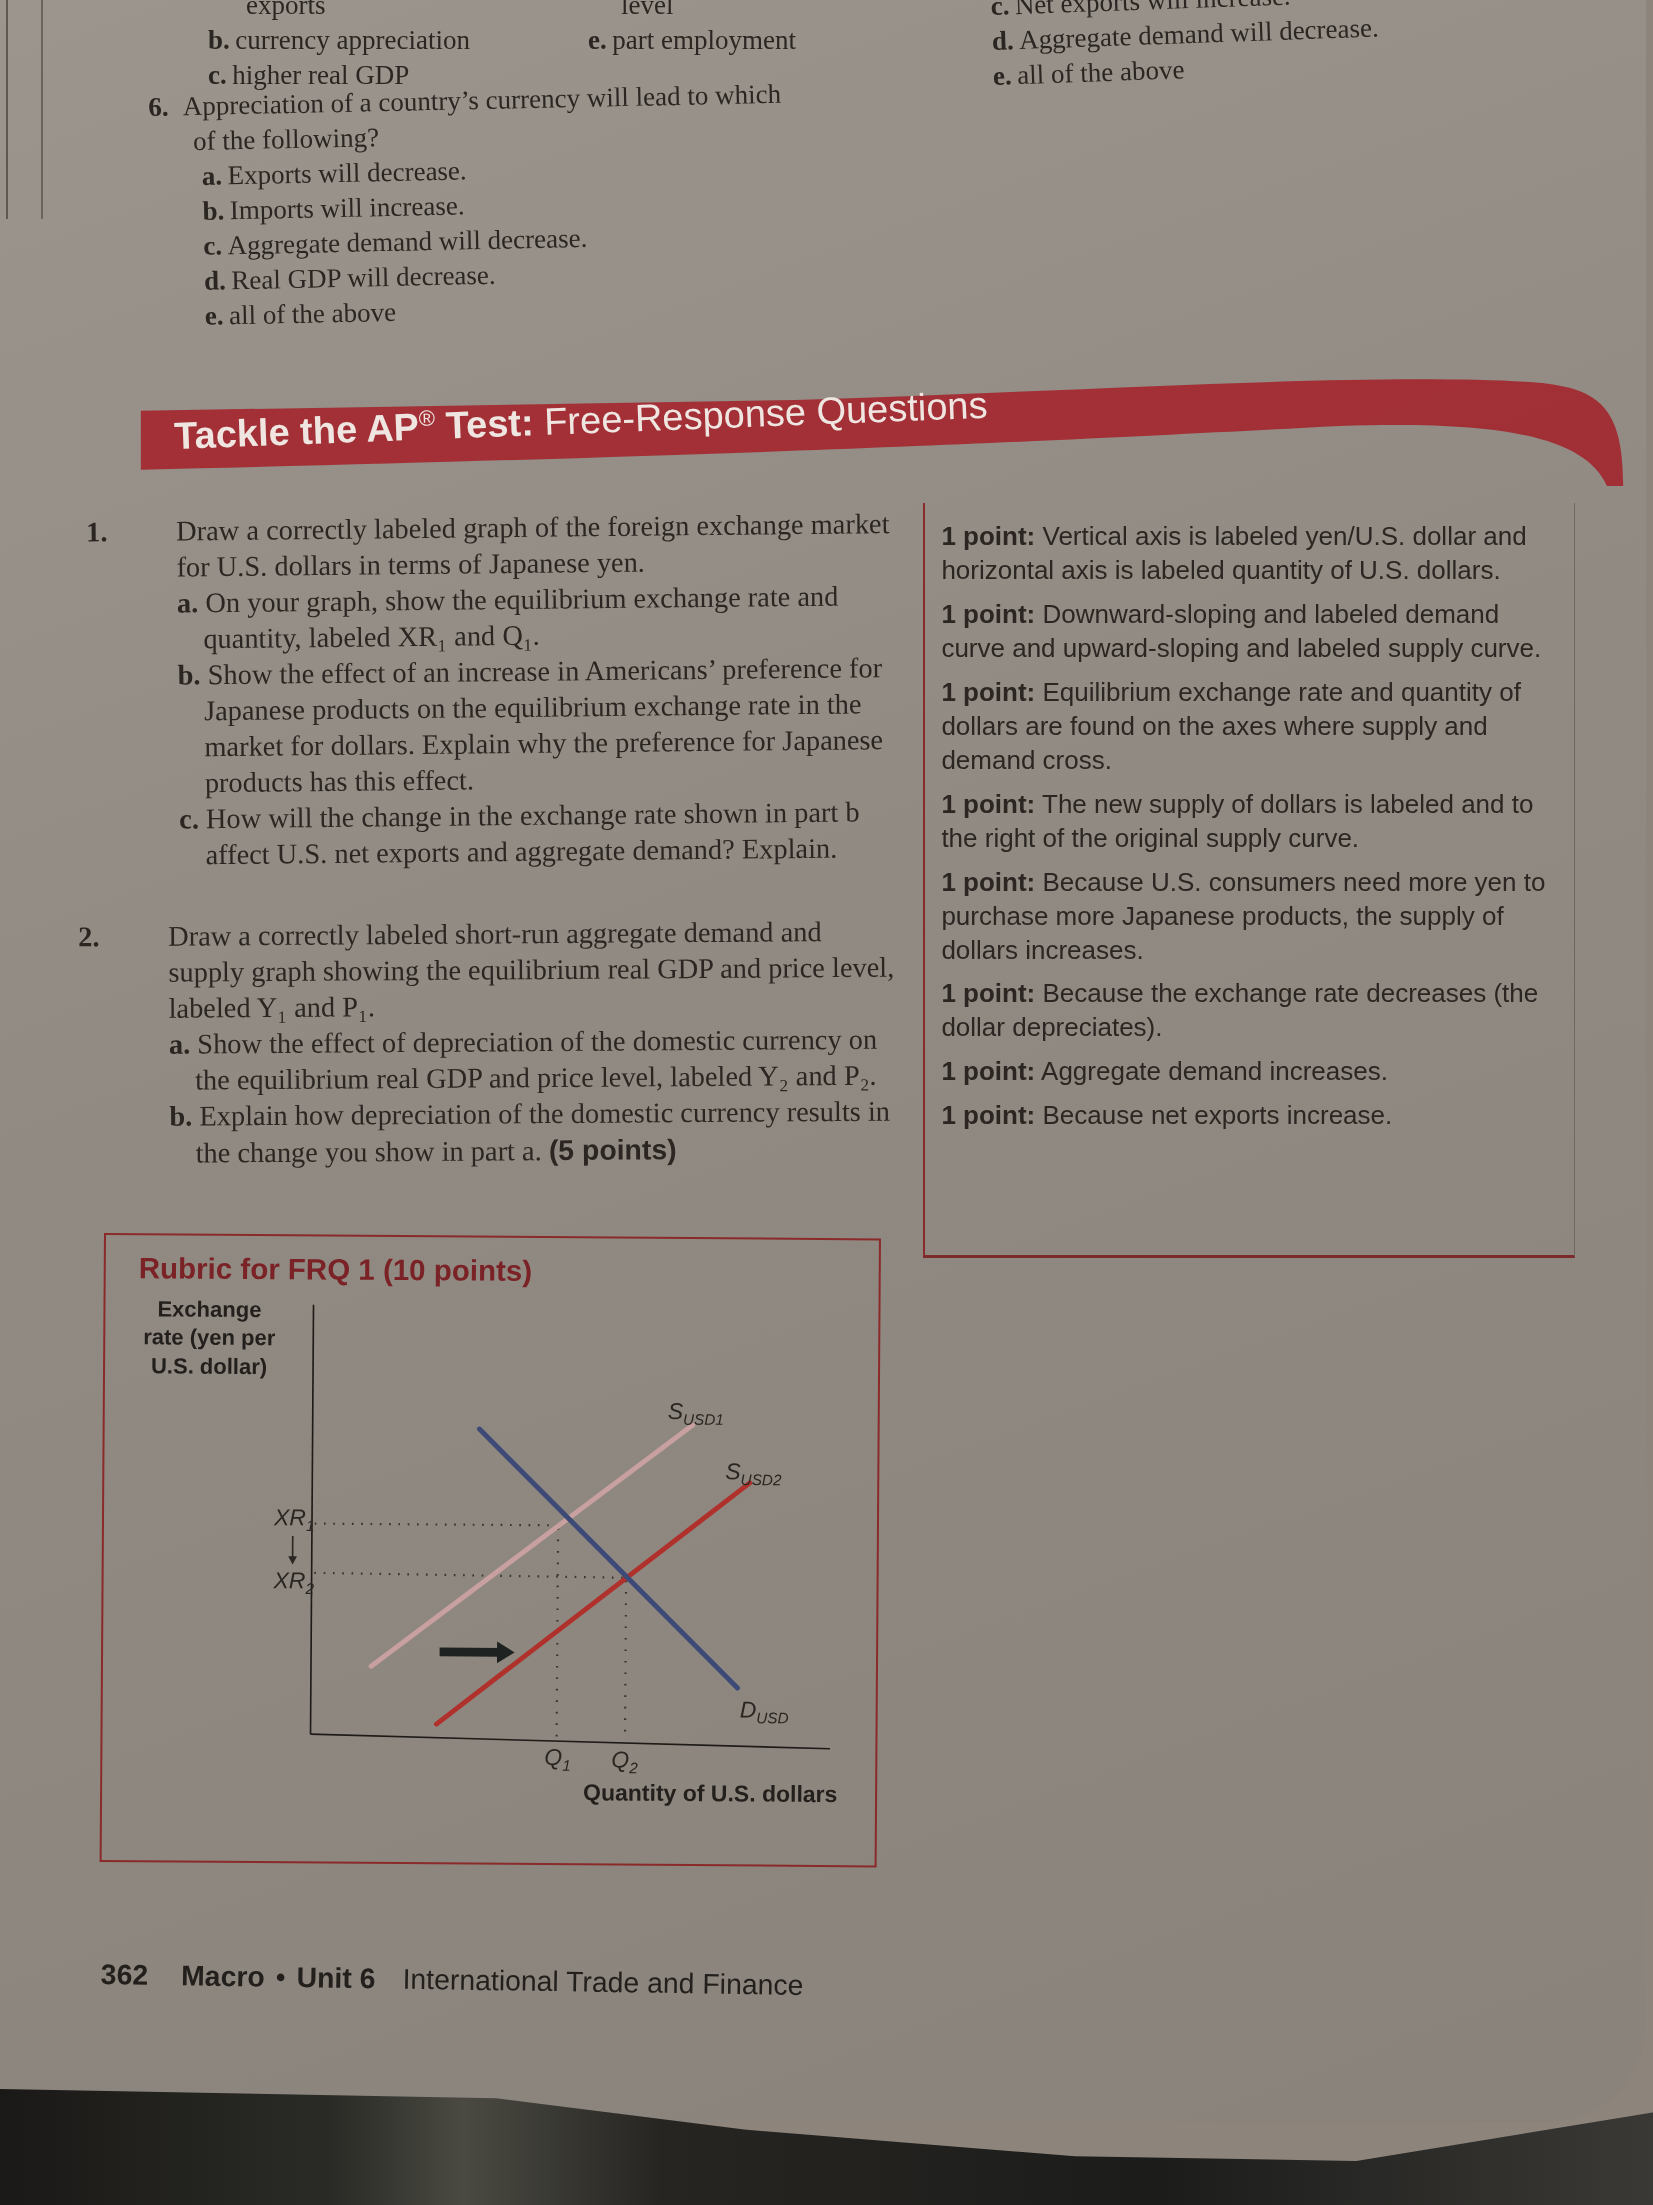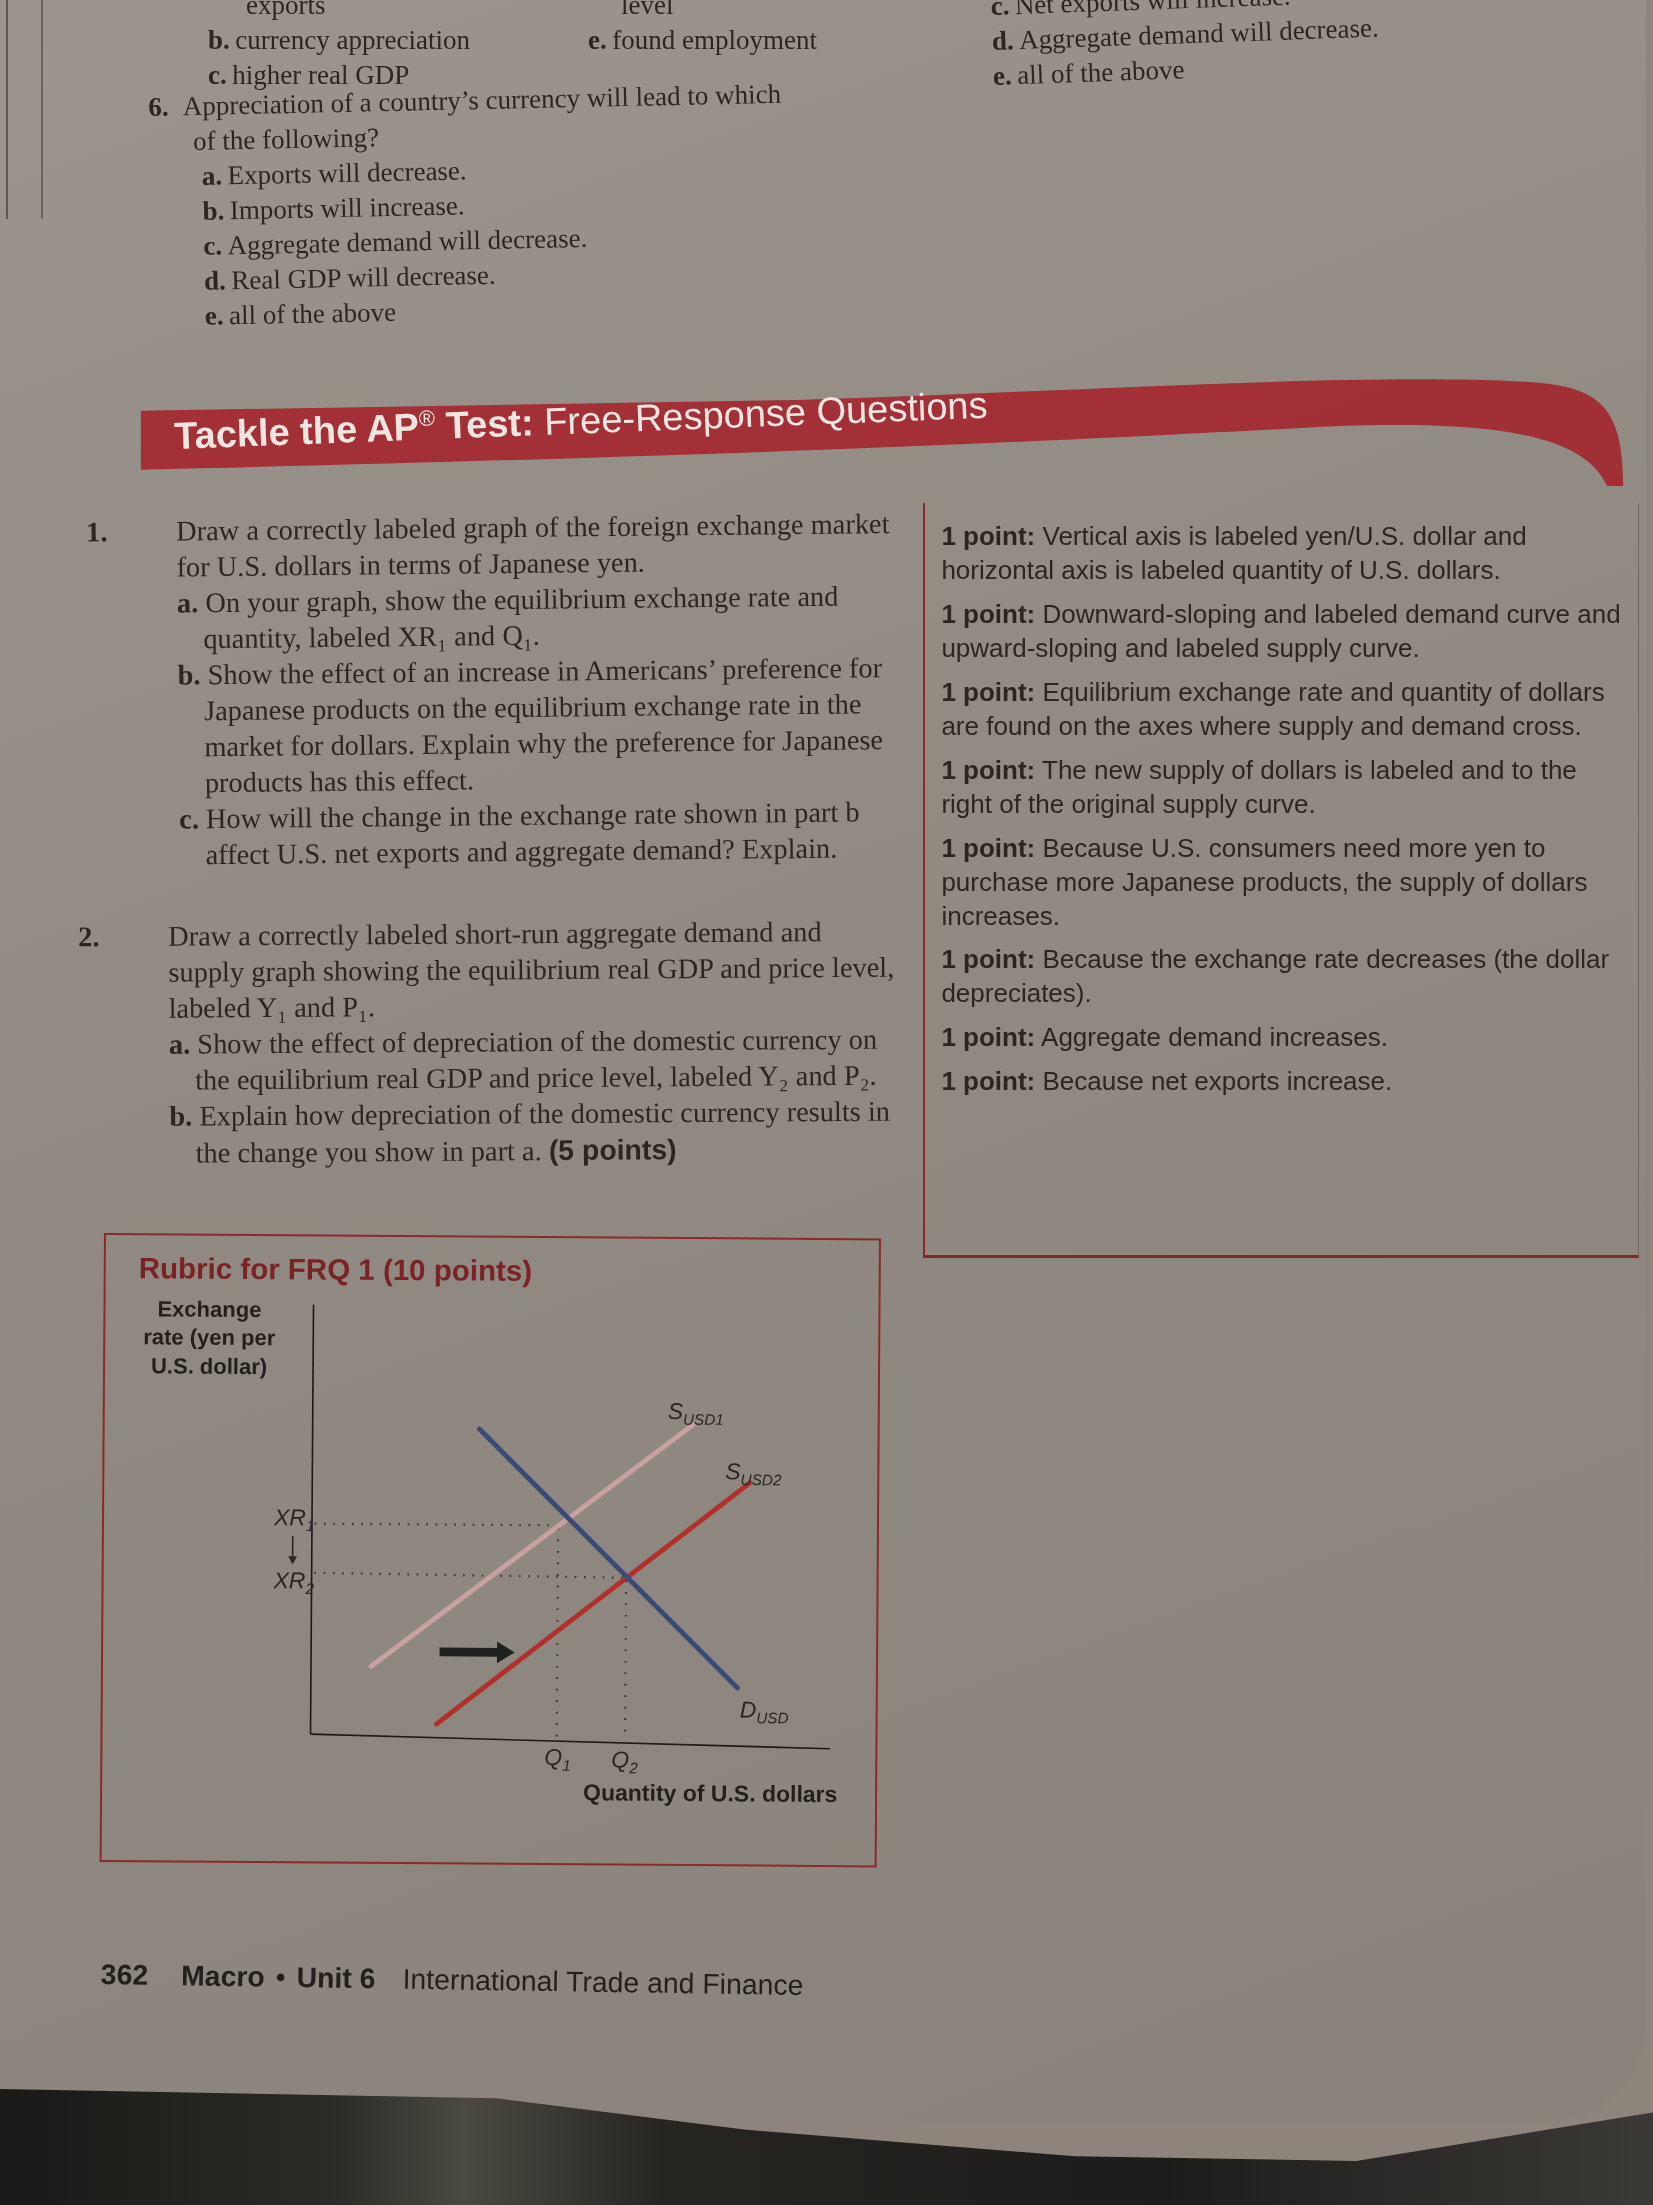--- a/index.html
+++ b/index.html
@@ -50,21 +50,21 @@
   .frq { position: absolute; font-size: 28.4px; line-height: 36px; }
   #frq1 { left: 131px; top: 514px; width: 766px; transform: rotate(-0.6deg); transform-origin: left top; }
   #frq2 { left: 123px; top: 919px; width: 777px; transform: rotate(-0.4deg); transform-origin: left top; }
   .frq .num { font-weight: bold; display: inline-block; width: 45px; }
   .frq .stem { padding-left: 45px; text-indent: -45px; }
   .frq .part { padding-left: 71px; text-indent: -26px; }
   .frq .part b { font-weight: bold; }
   .frq .points { font-family: "Liberation Sans", sans-serif; font-weight: bold; }
 
   .rubric-right {
-    position: absolute; left: 923px; top: 503px; width: 716px; height: 755px;
+    position: absolute; left: 923px; top: 503px; width: 652px; height: 755px;
     border-left: 2.7px solid #8a2a2a; border-bottom: 3.3px solid #7c2a2a; border-right: 1.6px solid #6f6862;
     font-family: "Liberation Sans", "DejaVu Sans", sans-serif; font-size: 26px; line-height: 34px;
     padding: 16.4px 11px 0 16.4px; box-sizing: border-box;
   }
   .rubric-right .item { margin-bottom: 9.8px; white-space: normal; }
   .rubric-right .item b { font-weight: bold; }
 
   .rubric-box {
     position: absolute; left: 104px; top: 1233px; width: 777px; height: 629px;
     border: 2.7px solid #8a2a2a; box-sizing: border-box;
@@ -101,21 +101,21 @@
 <div class="page">
   <div class="binding"></div>
 
   <div class="mcq-col" id="col-prev-left">
     <div class="opt" style="padding-left:38px"><span>exports</span></div>
     <div class="opt"><b>b.</b><span>currency appreciation</span></div>
     <div class="opt"><b>c.</b><span>higher real GDP</span></div>
   </div>
   <div class="mcq-col" id="col-prev-mid">
     <div class="opt" style="padding-left:33px"><span>level</span></div>
-    <div class="opt"><b>e.</b><span>found employment</span></div>
+    <div class="opt"><b>e.</b><span>part employment</span></div>
   </div>
   <div class="mcq-col" id="col-prev-right">
     <div class="opt"><b>c.</b><span>Net exports will increase.</span></div>
     <div class="opt"><b>d.</b><span>Aggregate demand will decrease.</span></div>
     <div class="opt"><b>e.</b><span>all of the above</span></div>
   </div>
 
   <div class="mcq-col" id="q6">
     <div class="stem"><span class="num">6.</span><span>Appreciation of a country’s currency will lead to which</span></div>
     <div class="indent">of the following?</div>

